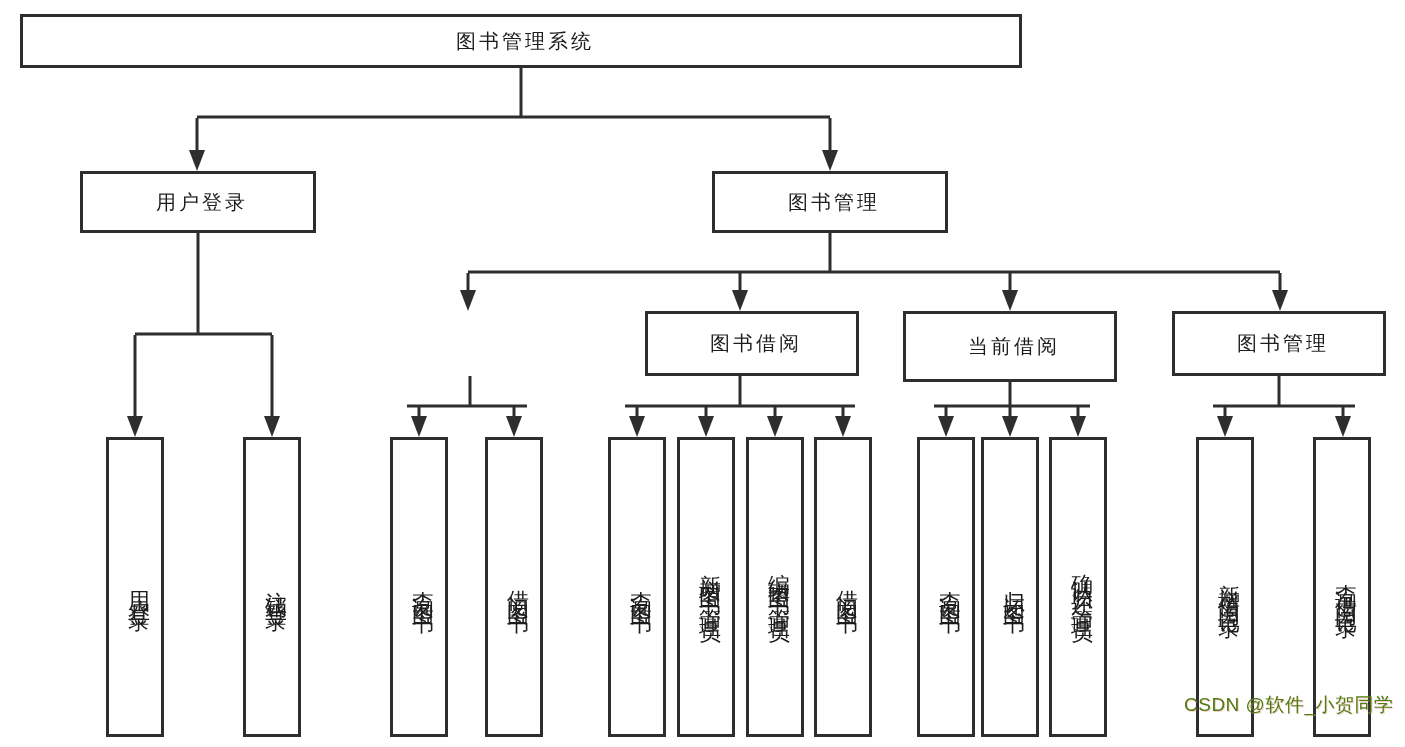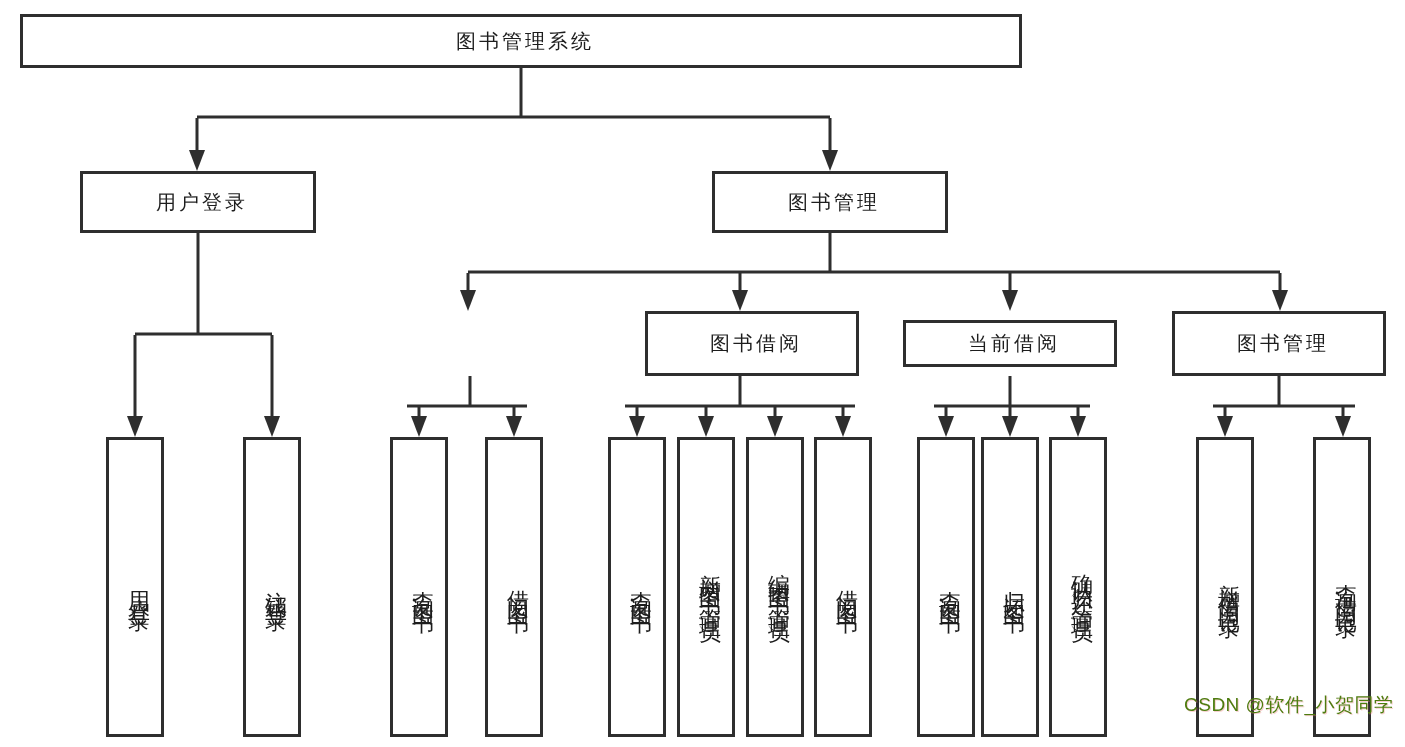--- a/index.html
+++ b/index.html
@@ -19,21 +19,21 @@
   .leaf{
     writing-mode:vertical-lr;text-orientation:mixed;
     font-size:22px;letter-spacing:7px;line-height:1;
   }
   
   .root{left:20px;top:14px;width:1002px;height:54px;}
   .n-user-login{left:80px;top:171px;width:236px;height:62px;}
   .n-book-mgmt{left:712px;top:171px;width:236px;height:62px;}
   .g-new-book{left:363px;top:311px;width:214px;height:65px;}
   .g-borrow{left:645px;top:311px;width:214px;height:65px;}
-  .g-current{left:903px;top:320px;width:214px;height:47px;}
+  .g-current{left:903px;top:311px;width:214px;height:71px;}
   .g-records{left:1172px;top:311px;width:214px;height:65px;}
   .lf{top:437px;height:300px;width:58px;}
   .lf1{left:106px;}  .lf2{left:243px;}
   .lf3{left:390px;}  .lf4{left:485px;}
   .lf5{left:608px;}  .lf6{left:677px;}
   .lf7{left:746px;}  .lf8{left:814px;}
   .lf9{left:917px;}  .lf10{left:981px;}
   .lf11{left:1049px;}
   .lf12{left:1196px;} .lf13{left:1313px;}
   .watermark{

